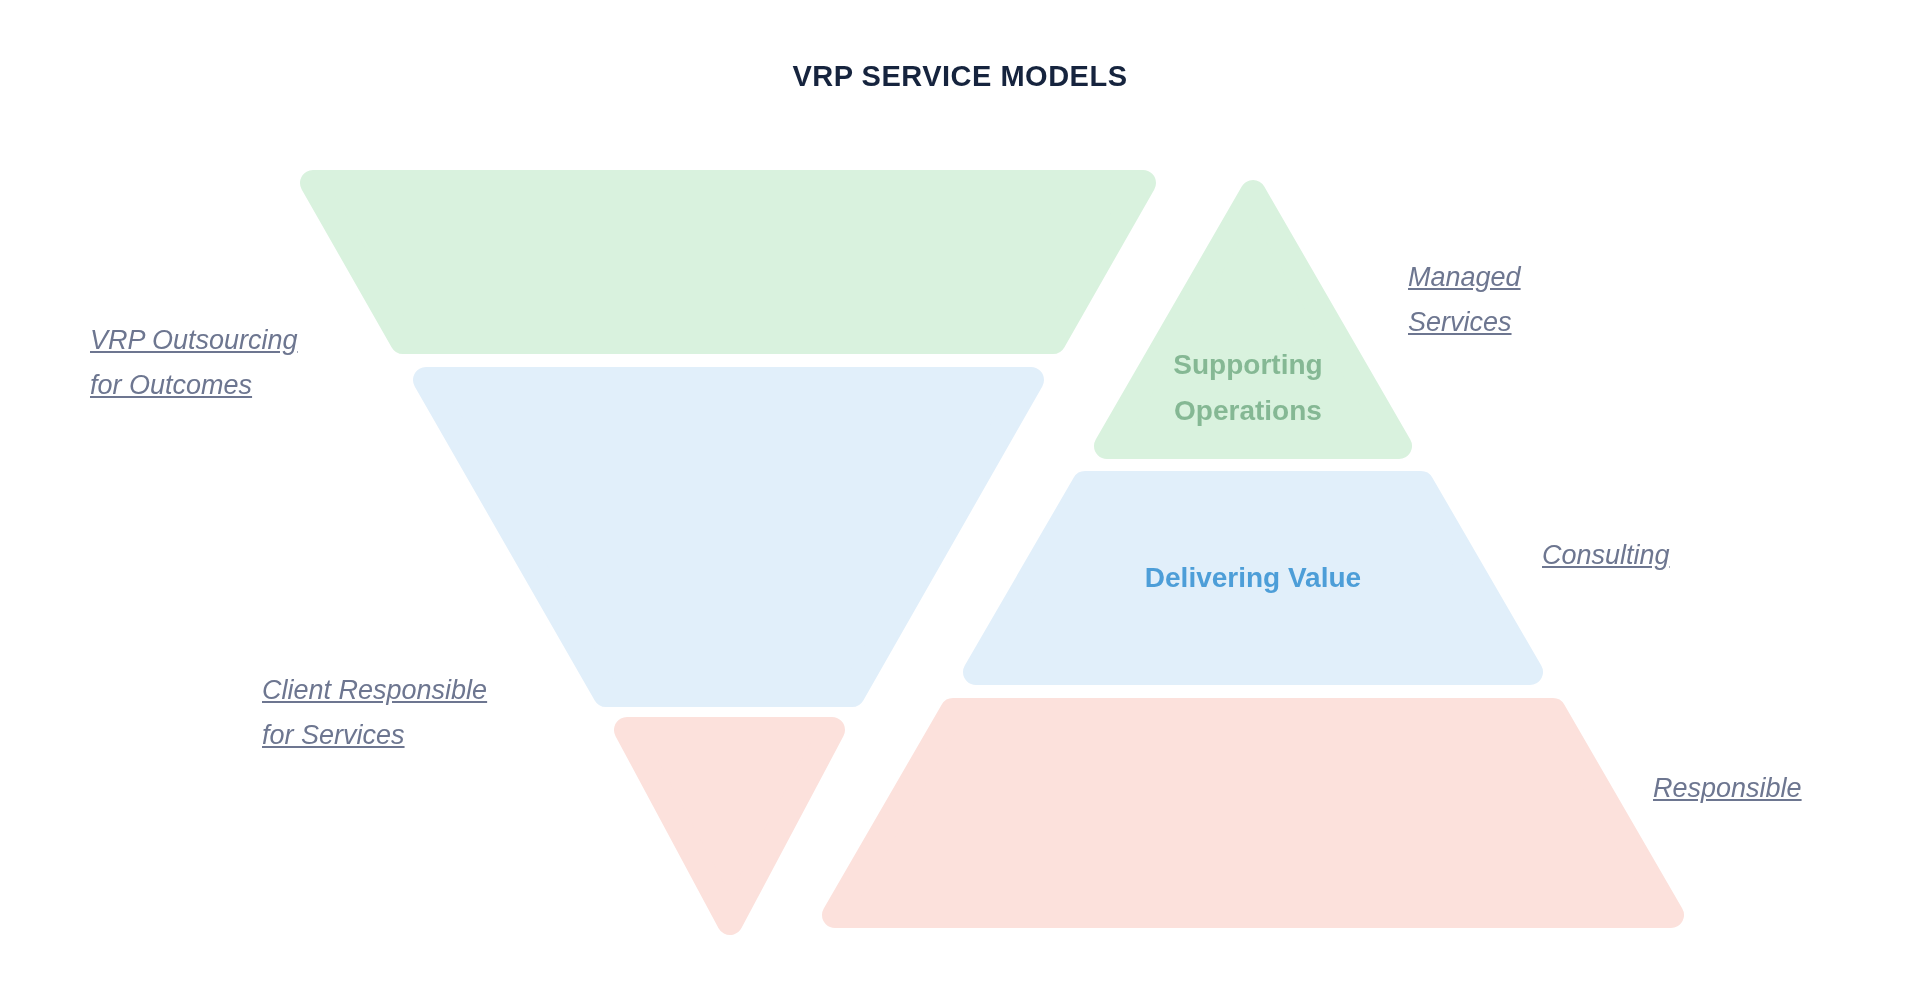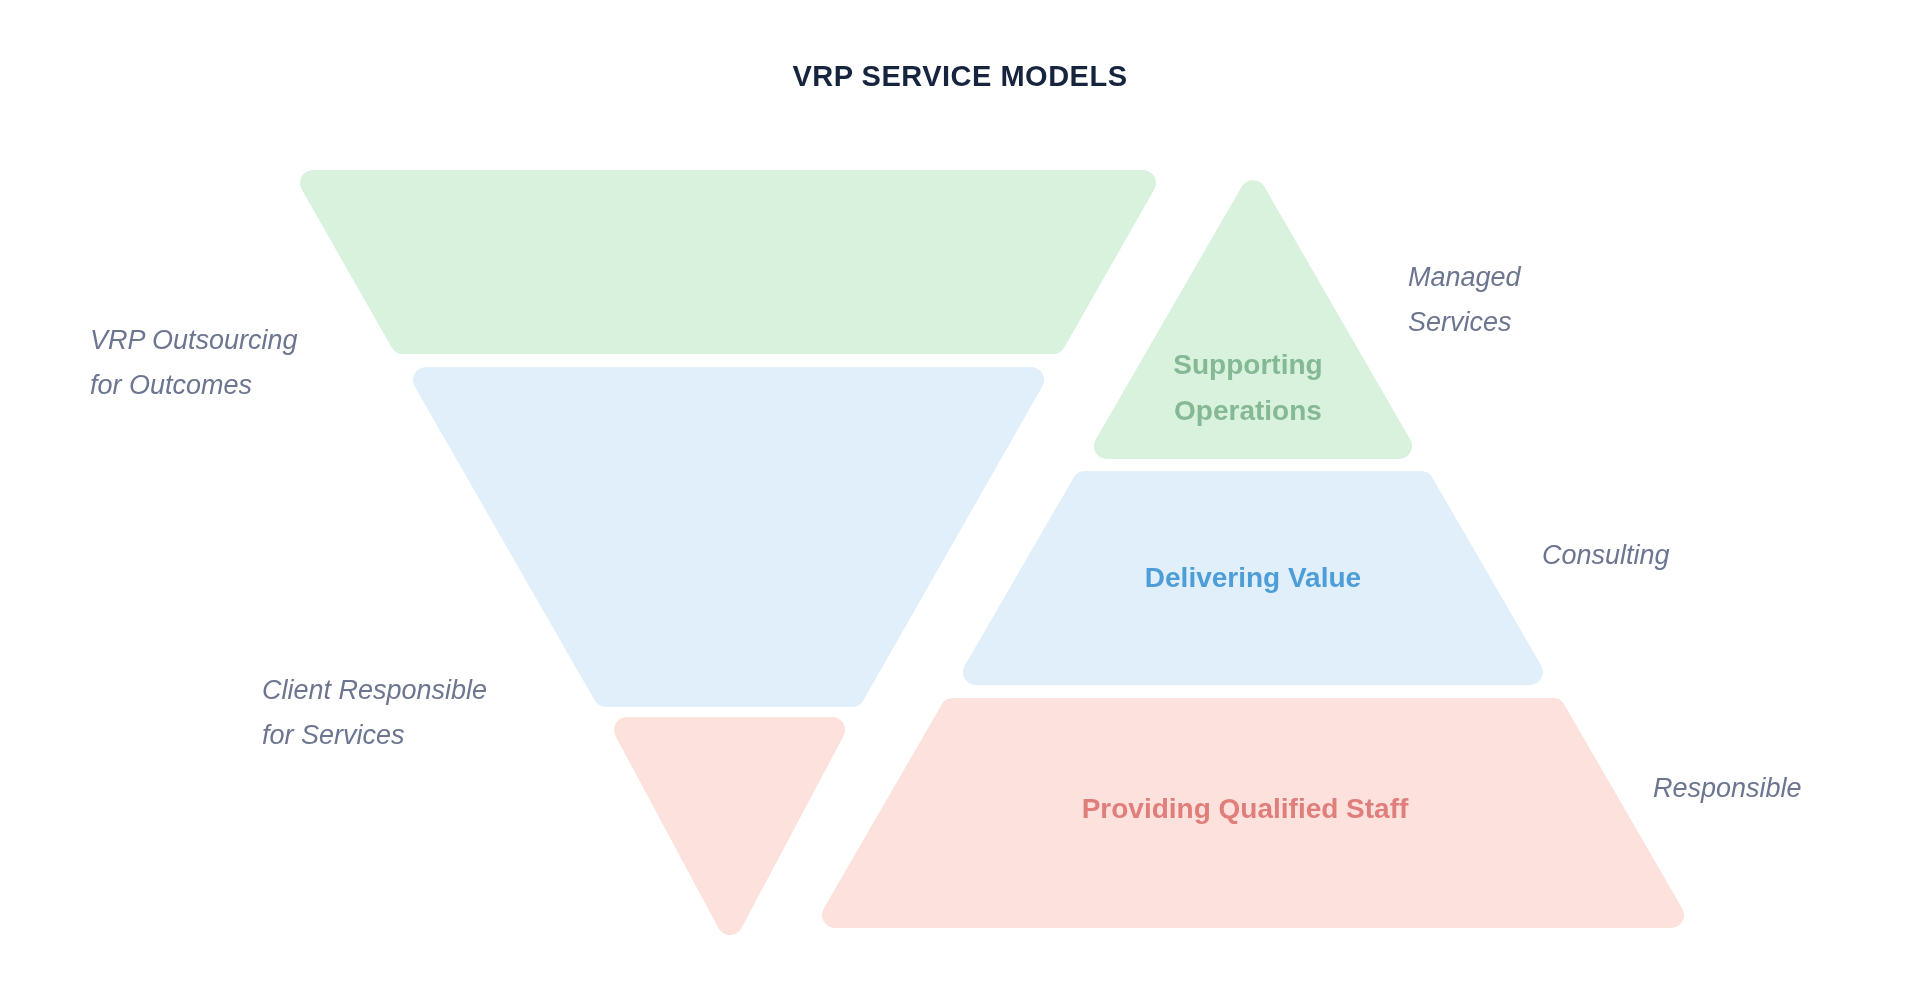--- a/index.html
+++ b/index.html
@@ -42,20 +42,21 @@
     letter-spacing: 0.5px;
     color: var(--title-color);
   }
   .side-label {
     position: absolute;
     font-style: italic;
     font-size: 27px;
     line-height: 45px;
     color: var(--side-label-color);
     white-space: pre-line;
+    text-decoration: underline;
   }
   .layer-label {
     position: absolute;
     font-weight: 700;
     font-size: 28px;
     line-height: 46px;
     white-space: pre-line;
     text-align: center;
   }
   .label-vrp        { left: 90px;   top: 318px; }
@@ -101,15 +102,14 @@
 
   <div class="side-label label-consulting">Consulting</div>
 
   <div class="side-label label-outsourcing">Responsible</div>
 
   <div class="layer-label label-delivering">Delivering Value</div>
 
   <div class="layer-label label-supporting">Supporting
 Operations</div>
 
-  <div class="layer-label label-providing">Providing Qualified Staff</div>
 
 </div>
 
 </body></html>

